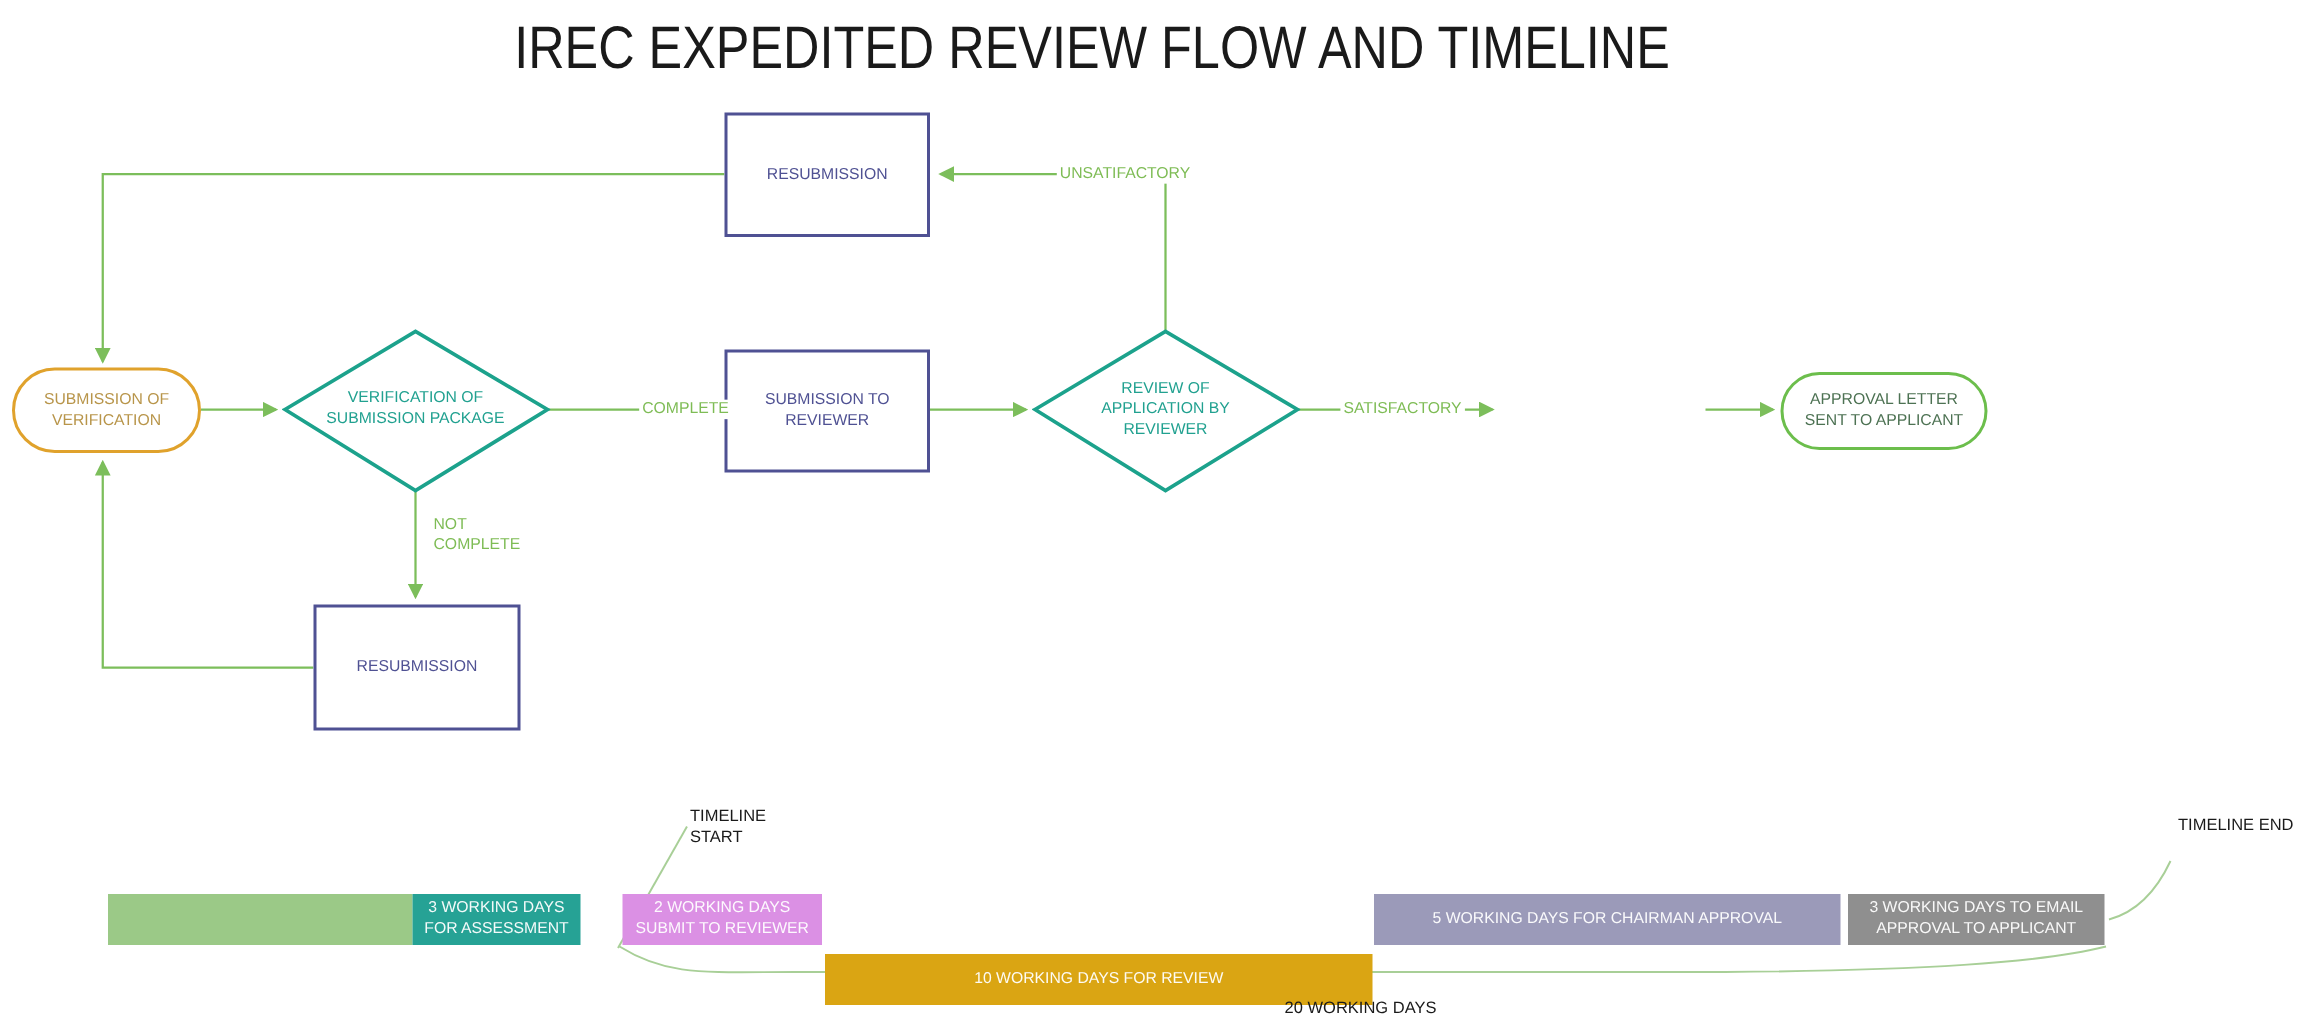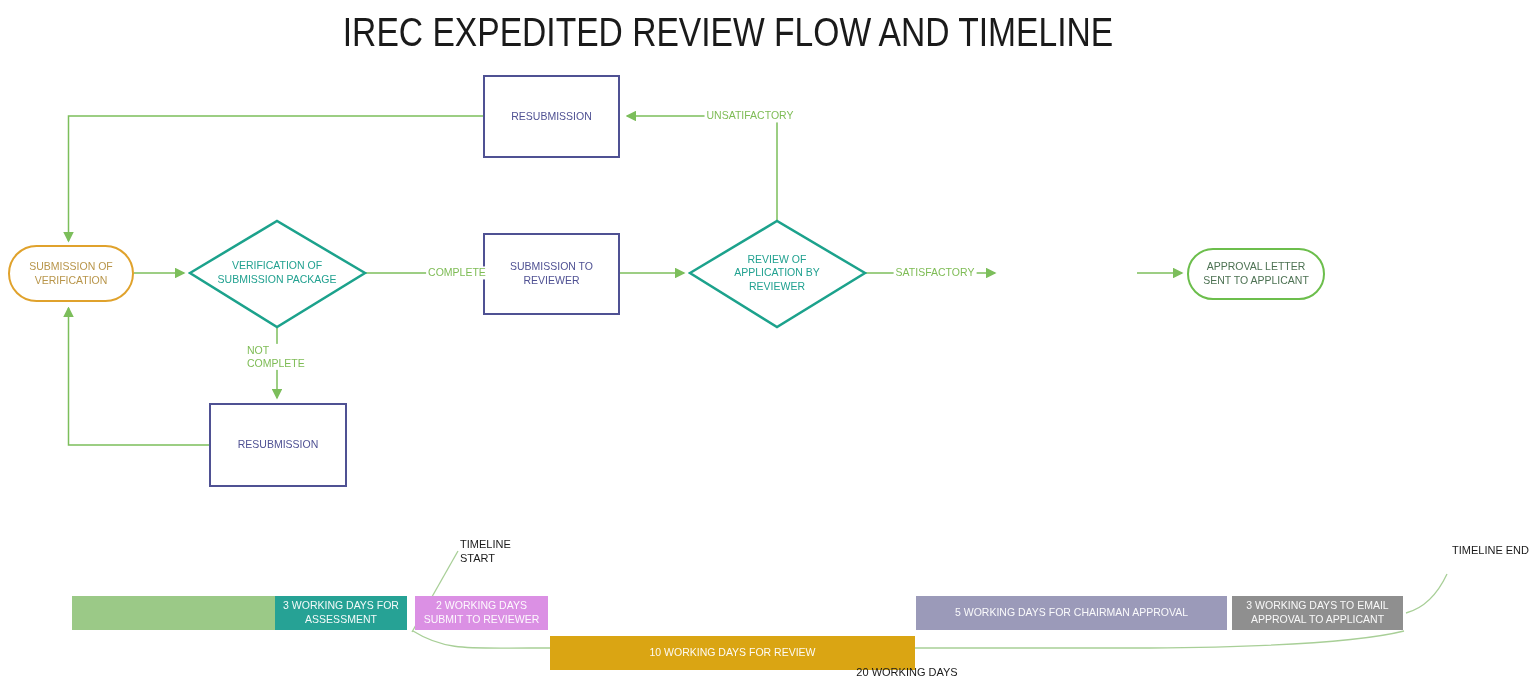--- a/index.html
+++ b/index.html
@@ -22,21 +22,21 @@
   .stadium-orange{border:2.5px solid #E0A22C;color:#B8954A;border-radius:29px;}
   .stadium-green{border:2.5px solid #6CBE4C;color:#4D7253;border-radius:26px;}
   .diamond-label{
     position:absolute;display:flex;align-items:center;justify-content:center;
     text-align:center;font-size:10.5px;line-height:1.3;color:#21A190;background:transparent;
   }
   .edge-label{
     position:absolute;transform:translate(-50%,-50%);background:#ffffff;
     color:#7EBC55;font-size:10.5px;line-height:1.25;padding:0 2px;white-space:nowrap;
   }
-  .edge-label.wrap{white-space:normal;width:62px;}
+  .edge-label.wrap{white-space:normal;width:62px;margin-left:42px;}
   .tl-seg{
     position:absolute;top:596px;height:34px;display:flex;align-items:center;justify-content:center;
     text-align:center;color:rgba(255,255,255,0.95);font-size:10.5px;line-height:1.3;box-sizing:border-box;padding:0 4px;
   }
   .tl-note{position:absolute;color:#1a1a1a;font-size:11px;line-height:1.25;}
 </style>
 </head>
 <body>
 
 <div class="canvas">
@@ -105,21 +105,21 @@
   </div>
 
   <div class="edge-label" style="left:423px;top:273px;margin-left:34px;">COMPLETE</div>
   <div class="edge-label wrap" style="left:278px;top:357px;">NOT COMPLETE</div>
   <div class="edge-label" style="left:935px;top:273px;">SATISFACTORY</div>
   <div class="edge-label" style="left:750px;top:116px;">UNSATIFACTORY</div>
 
   <div class="tl-seg" style="left: 72px; width: 203px; background-color: rgb(155, 201, 135);">
     <span></span>
   </div>
-  <div class="tl-seg" style="left: 275px; width: 132px; background-color: rgb(38, 162, 149);">
+  <div class="tl-seg" style="left: 275px; width: 112px; background-color: rgb(38, 162, 149);">
     <span>3 WORKING DAYS FOR ASSESSMENT</span>
   </div>
   <div class="tl-seg" style="left: 415px; width: 133px; background-color: rgb(219, 144, 228);">
     <span>2 WORKING DAYS SUBMIT TO REVIEWER</span>
   </div>
   <div class="tl-seg" style="left: 550px; width: 365px; background-color: rgb(218, 165, 19); margin-top: 40px;">
     <span>10 WORKING DAYS FOR REVIEW</span>
   </div>
   <div class="tl-seg" style="left: 916px; width: 311px; background-color: rgb(155, 154, 185);">
     <span>5 WORKING DAYS FOR CHAIRMAN APPROVAL</span>

